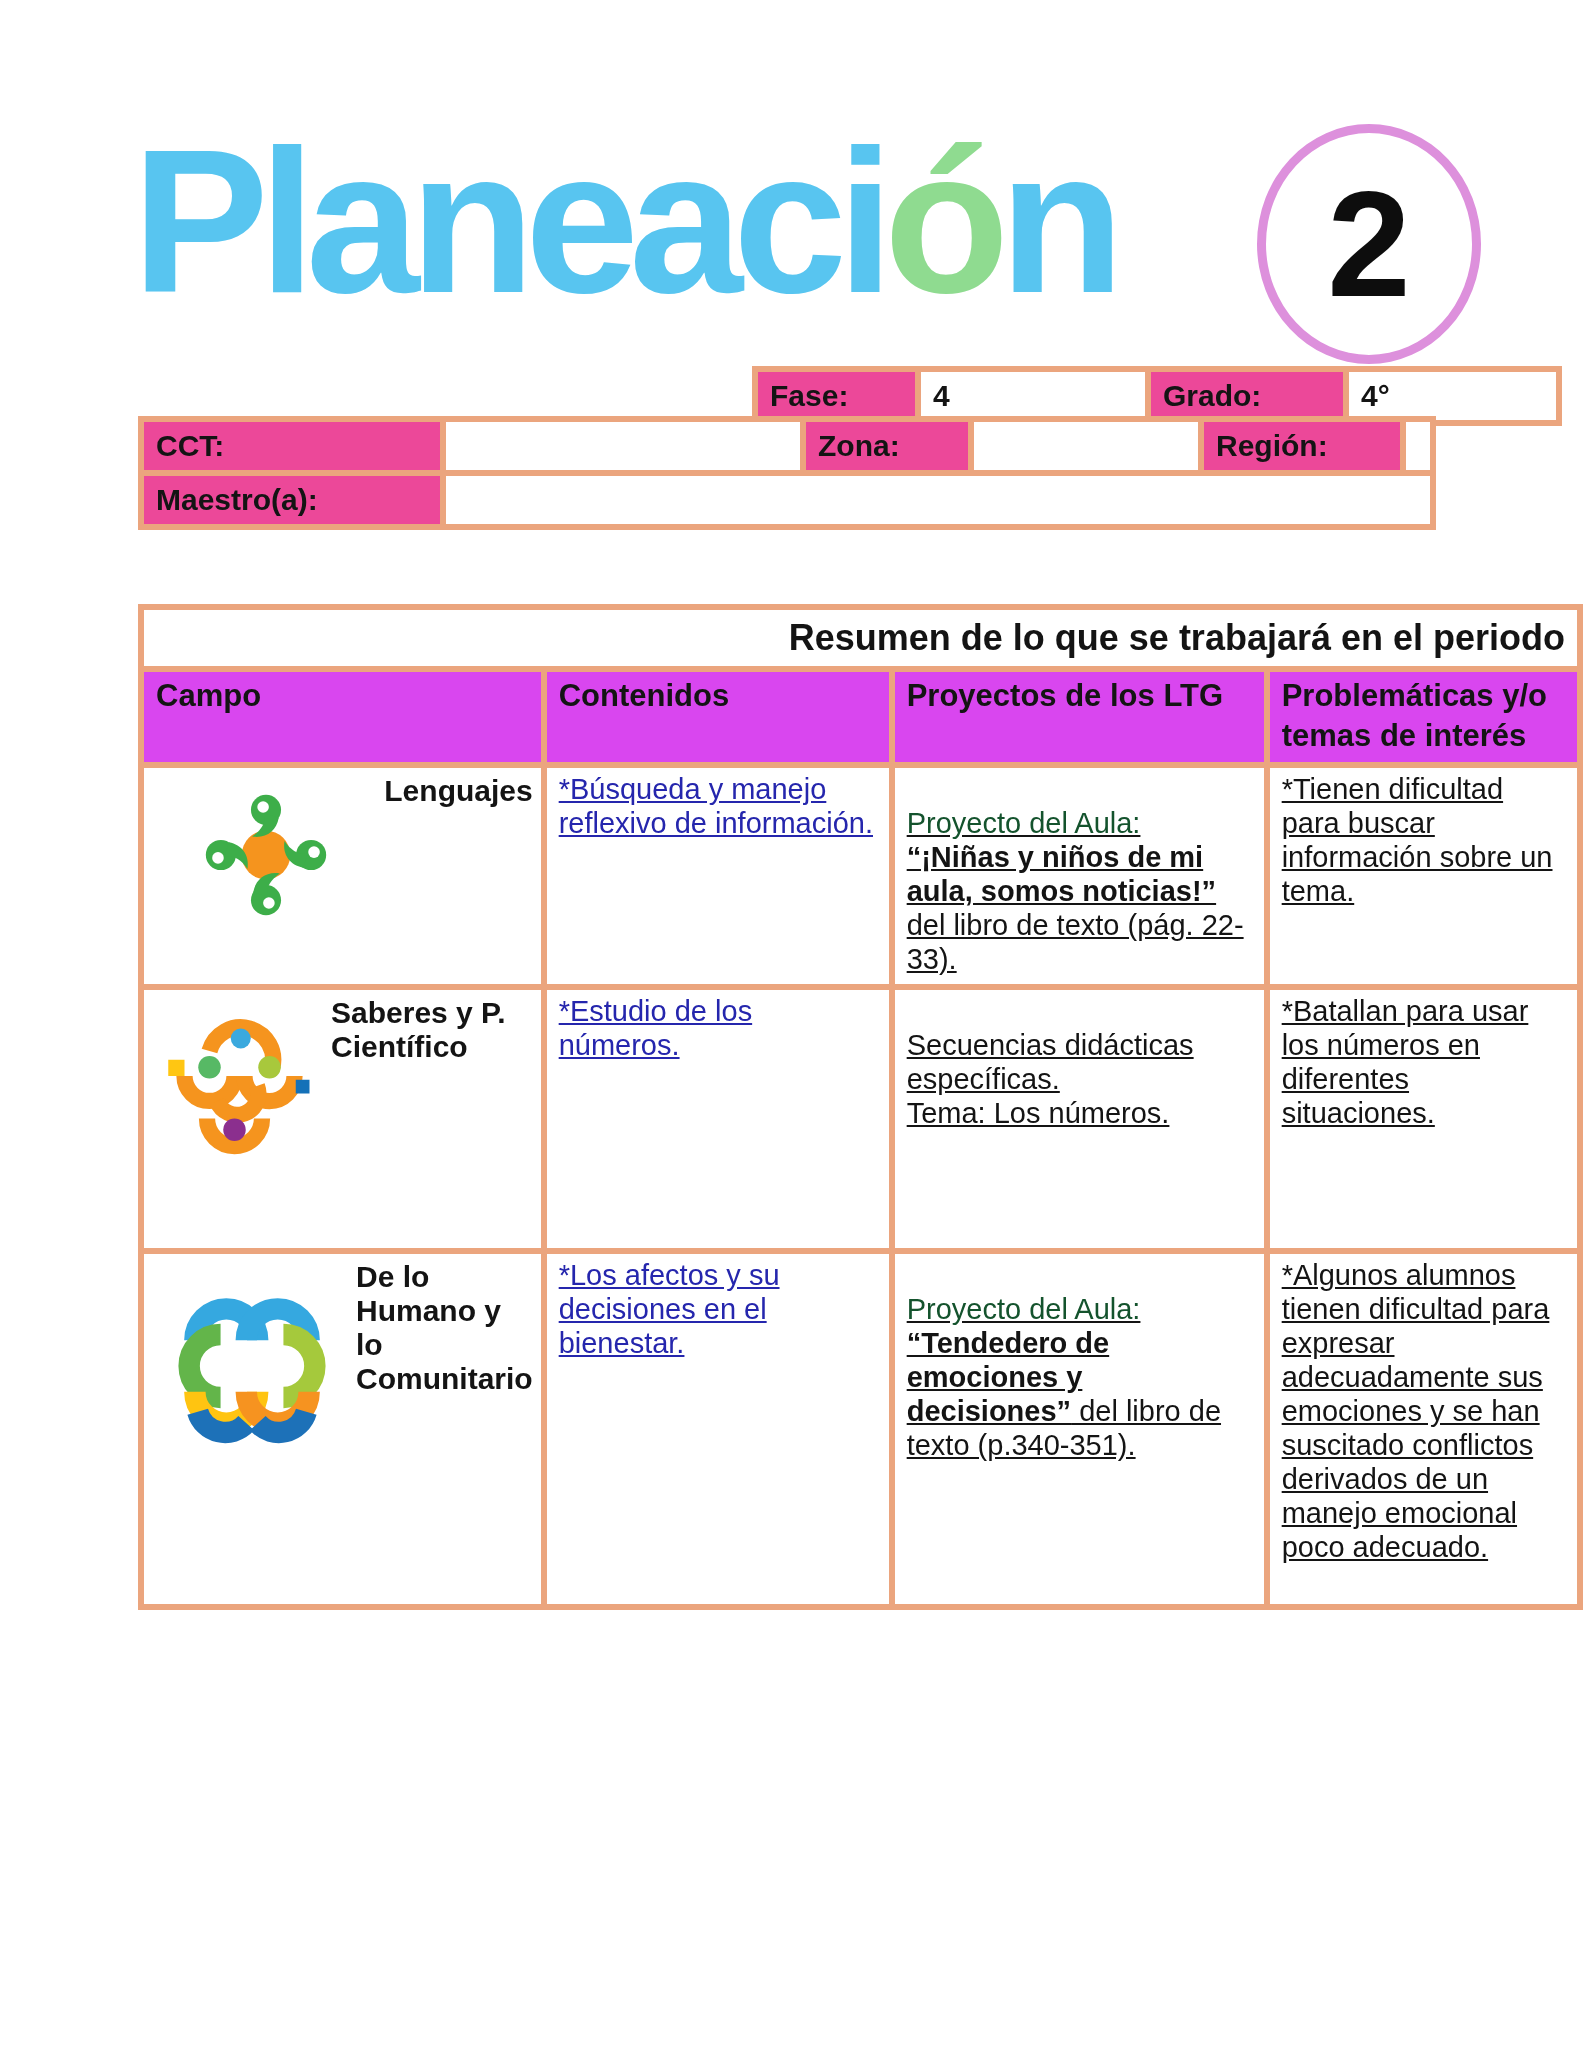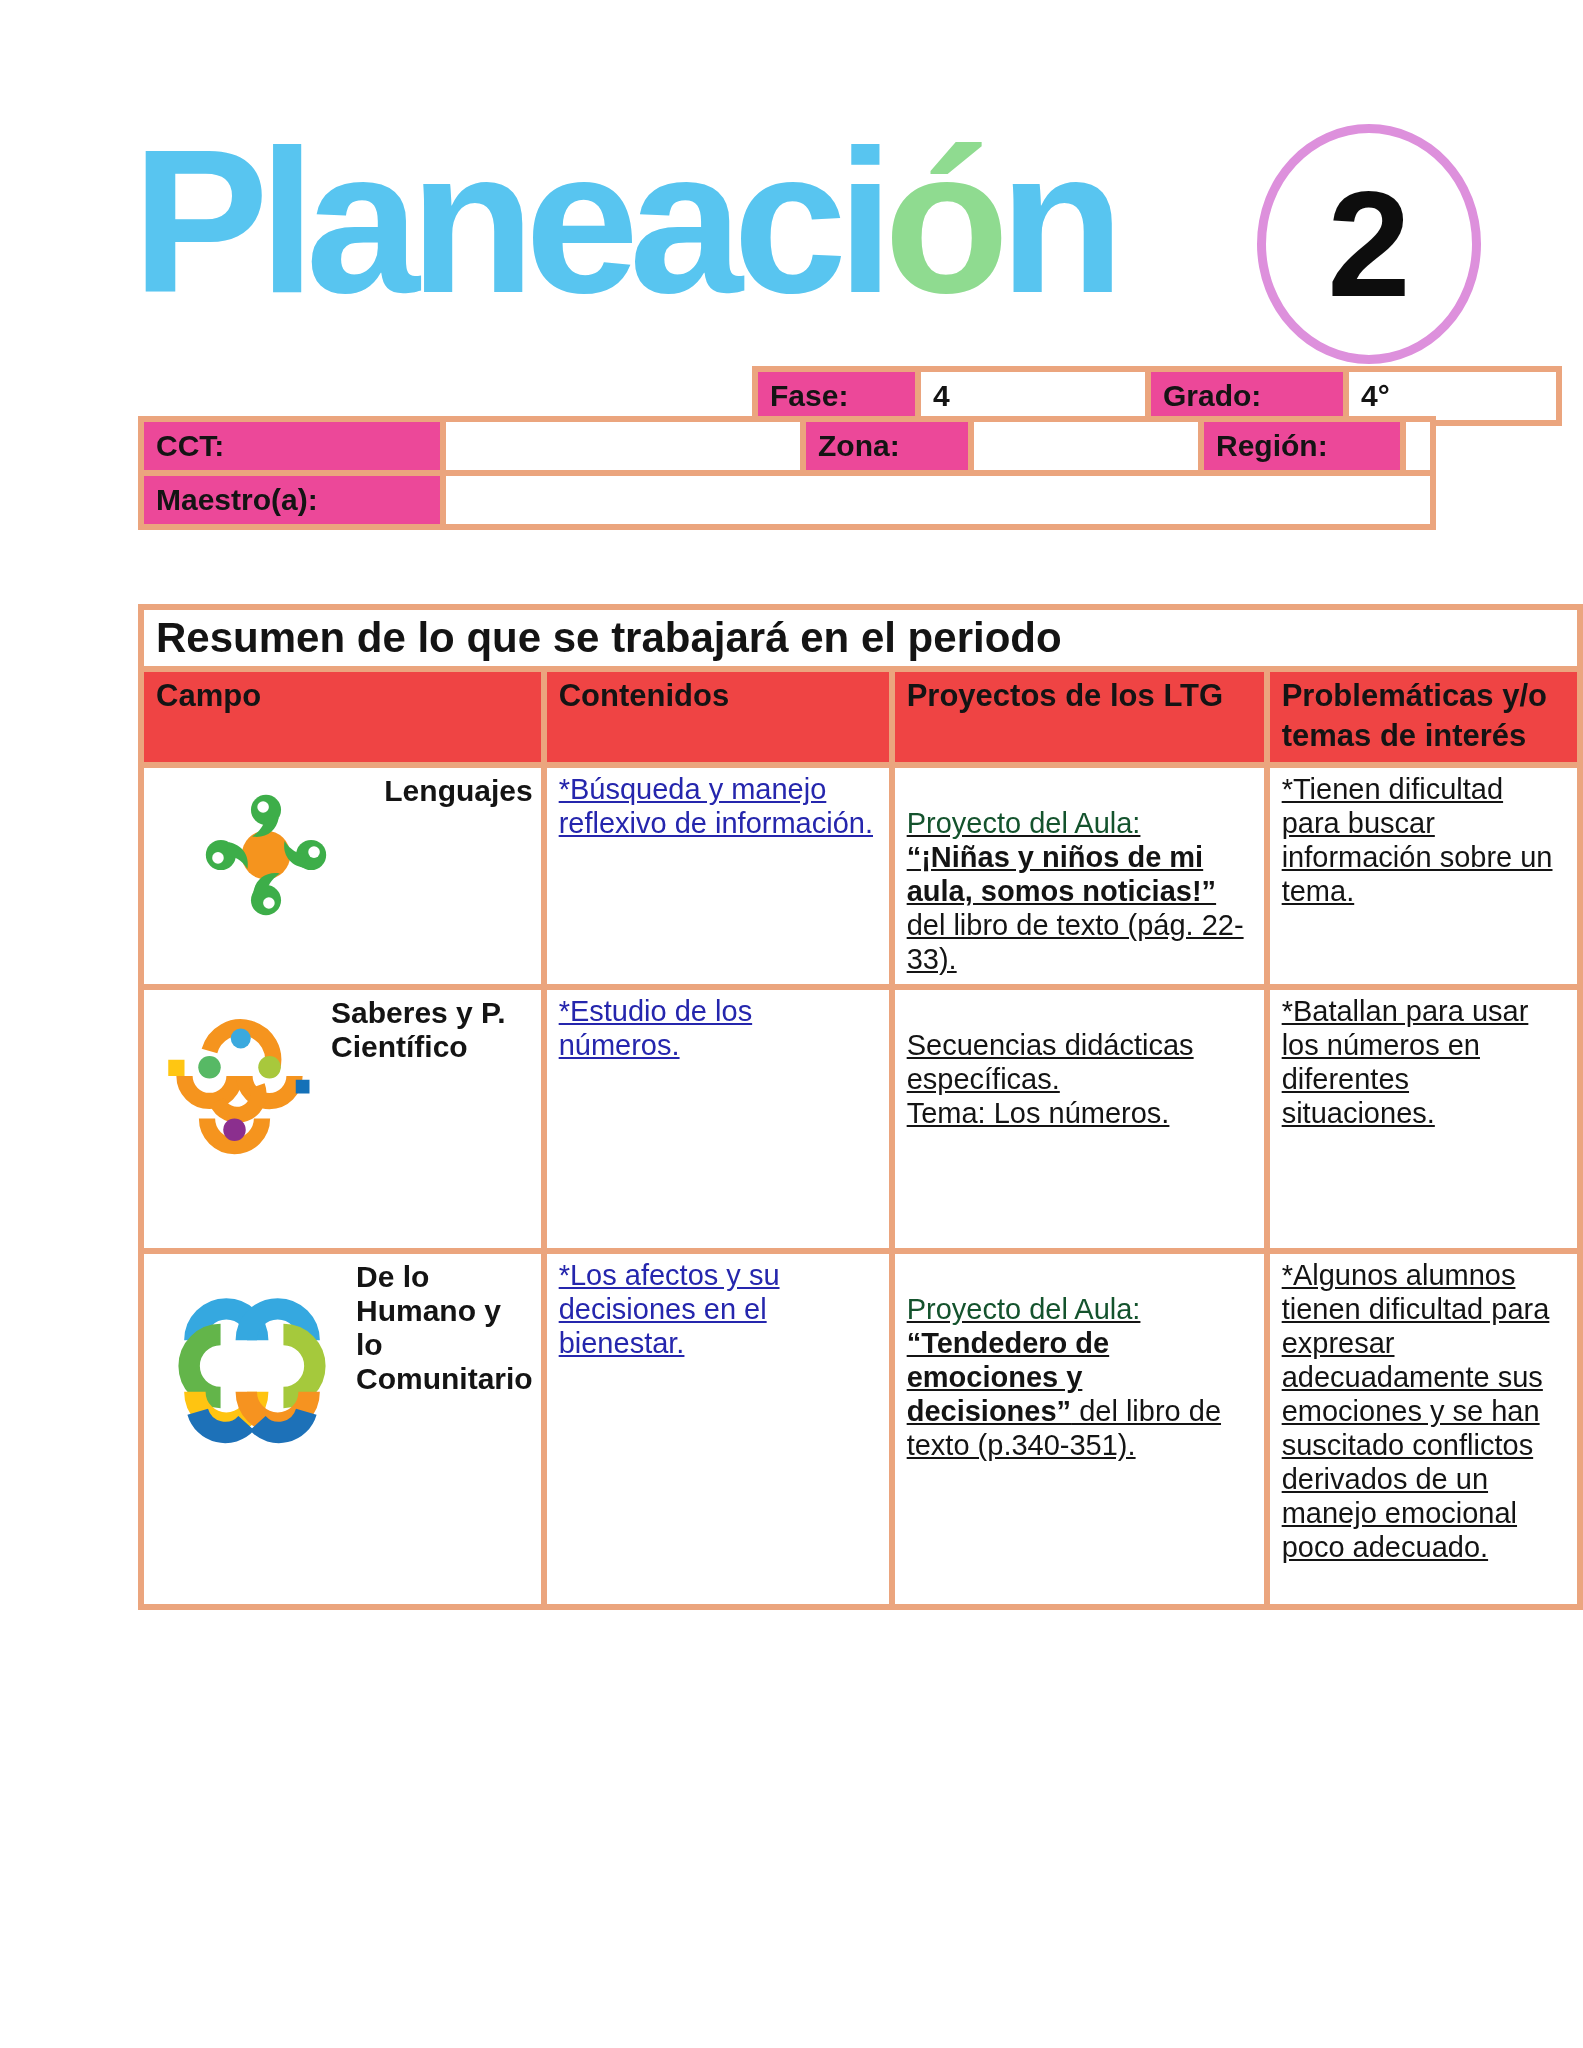--- a/index.html
+++ b/index.html
@@ -25,22 +25,22 @@
   td{border:6px solid #EBA57E;vertical-align:top;padding:4px 12px;overflow:hidden;}
   .fase-table{position:absolute;left:752px;top:366px;}
   .school-table{position:absolute;left:138px;top:416px;}
   .summary-table{position:absolute;left:138px;top:604px;}
   .lbl{background:#ec4899;font-weight:bold;font-size:30px;}
   .val{background:#fff;font-weight:bold;font-size:30px;}
   .fase-table td,.school-table td{height:40px;vertical-align:middle;}
   
   .periodo-lbl{background:#F3D6F3;font-weight:bold;font-size:30px;text-align:center;vertical-align:middle;}
   .periodo-val{background:#fff;font-weight:bold;font-size:30px;vertical-align:middle;}
-  .resumen{background:#fff;font-weight:bold;font-size:42px;text-align:left;vertical-align:middle;}
-  .colhead{background:#ef4444;font-weight:bold;font-size:31px;line-height:1.3;}
+  .resumen{background:#fff;font-weight:bold;font-size:36px;text-align:right;vertical-align:middle;}
+  .colhead{background:#d946ef;font-weight:bold;font-size:31px;line-height:1.3;}
   .cell-text{font-size:29px;line-height:34px;background:#fff;text-decoration:underline;}
   .blue-text{color:#2526AD;}
   .pink-line{color:#14532d;display:block;}
   .b{font-weight:bold;}
   .preline{white-space:pre-line;}
   .campo-cell{background:#fff;padding:6px 8px;}
   .campo-inner{display:flex;flex-direction:row;height:100%;}
   .icon-wrap{flex:1;display:flex;align-items:center;justify-content:center;}
   .campo-label{font-weight:bold;font-size:30px;line-height:1.13;padding:0 0 4px 4px;}
 </style>

